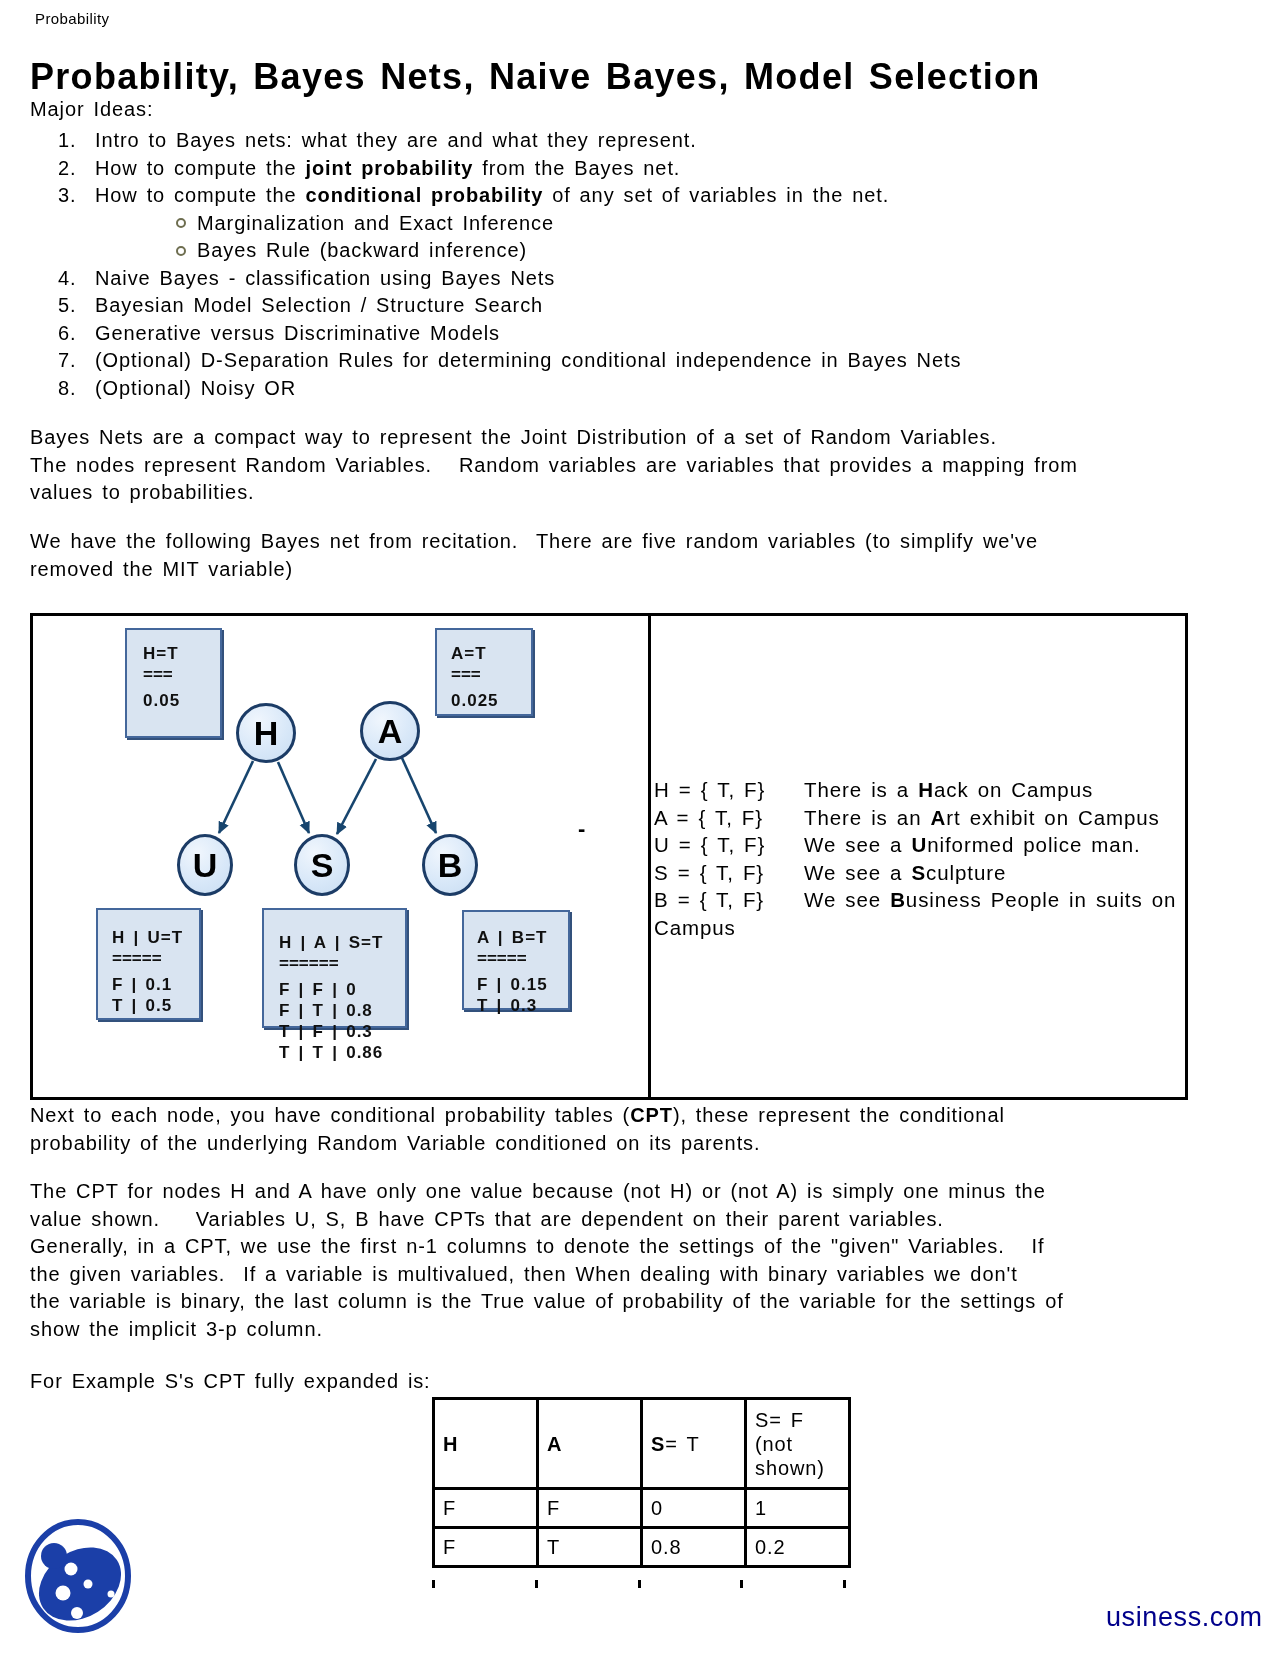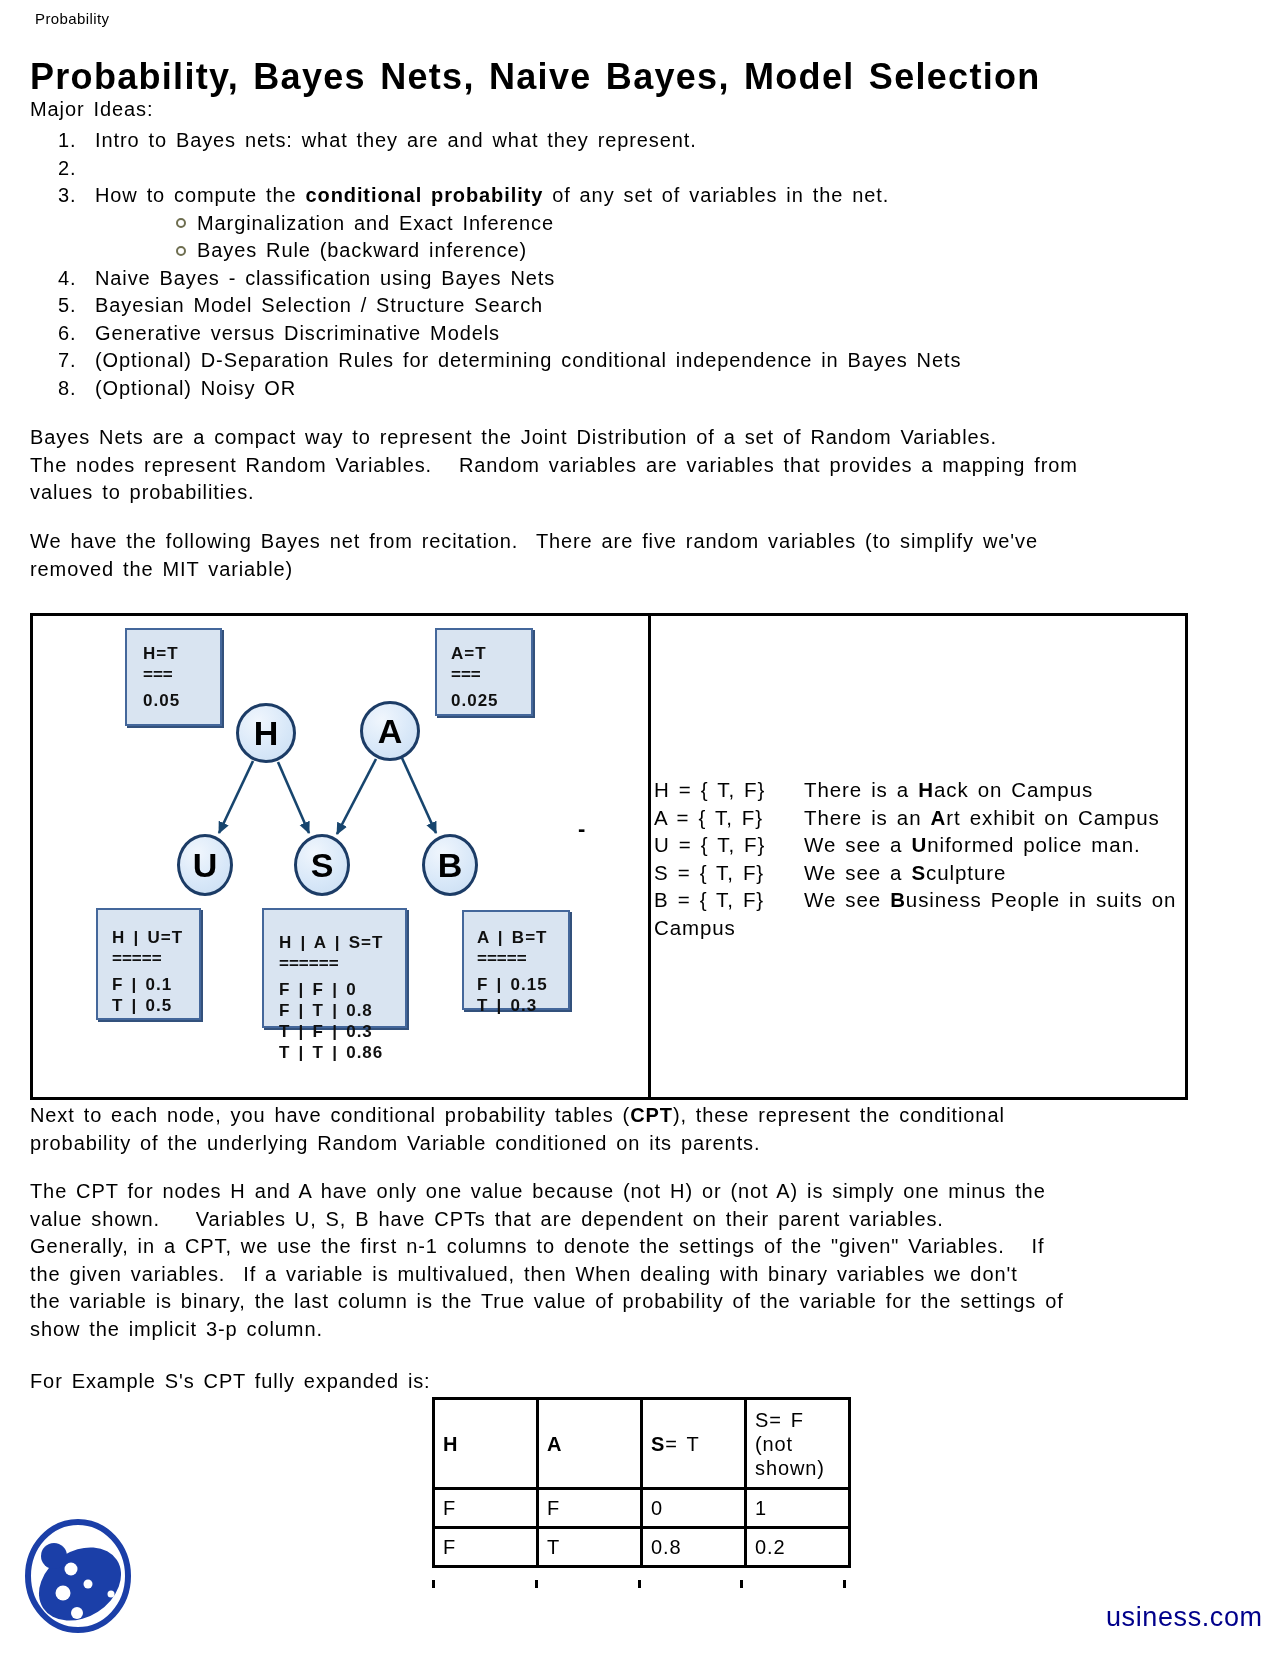--- a/index.html
+++ b/index.html
@@ -35,21 +35,21 @@
   .para5{left:30px;top:1368px;width:1170px;line-height:27.5px;}
 
   
   .diagram{left:30px;top:613px;width:1158px;height:487px;border:3px solid #000;background:#fff;}
   .diagram-divider{left:615px;top:0;width:3px;height:100%;background:#000;}
 
   .cpt{background:var(--boxfill,#d9e4f1);border:2px solid var(--boxborder,#44679b);
     box-shadow:2px 2px 0 #33517c;font-size:17px;font-weight:bold;letter-spacing:1px;
     line-height:21px;color:#101010;}
   .cpt .sep{margin-bottom:5px;letter-spacing:0px;}
-  .cpt-h{left:92px;top:12px;width:97px;height:98px;padding:13px 4px 0 16px;}
+  .cpt-h{left:92px;top:12px;width:97px;height:110px;padding:13px 4px 0 16px;}
   .cpt-a{left:402px;top:12px;width:98px;height:88px;padding:13px 4px 0 14px;}
   .cpt-u{left:63px;top:292px;width:105px;height:112px;padding:17px 4px 6px 14px;}
   .cpt-s{left:229px;top:292px;width:145px;height:120px;padding:22px 4px 0 15px;}
   .cpt-b{left:429px;top:294px;width:108px;height:100px;padding:15px 4px 0 13px;}
 
   .node{border:3px solid var(--nodeborder,#1c3c66);border-radius:50%;
     background:radial-gradient(circle at 35% 28%, #f0f6fd 0%, #d7e7f8 60%, #c9ddf2 100%);
     display:flex;align-items:center;justify-content:center;
     font-size:34px;font-weight:bold;letter-spacing:0;}
   .node-h{left:203px;top:87px;width:60px;height:60px;}
@@ -92,20 +92,21 @@
 <div class="abs doc-title">Probability, Bayes Nets, Naive Bayes, Model Selection</div>
 <div class="abs major-label">Major Ideas:</div>
 
 <div class="abs idea-list">
   <div class="idea-item">
     <span class="idea-num">1.</span>
     <span><span>Intro to Bayes nets: what they are and what they represent.</span></span>
   </div>
   <div class="idea-item">
     <span class="idea-num">2.</span>
+    <span><span>How to compute the </span><b>joint probability</b><span> from the Bayes net.</span></span>
   </div>
   <div class="idea-item">
     <span class="idea-num">3.</span>
     <span><span>How to compute the </span><b>conditional probability</b><span> of any set of variables in the net.</span></span>
   </div>
   <div class="sub-item">
     <span class="sub-marker"></span>
     <span>Marginalization and Exact Inference</span>
   </div>
   <div class="sub-item">

